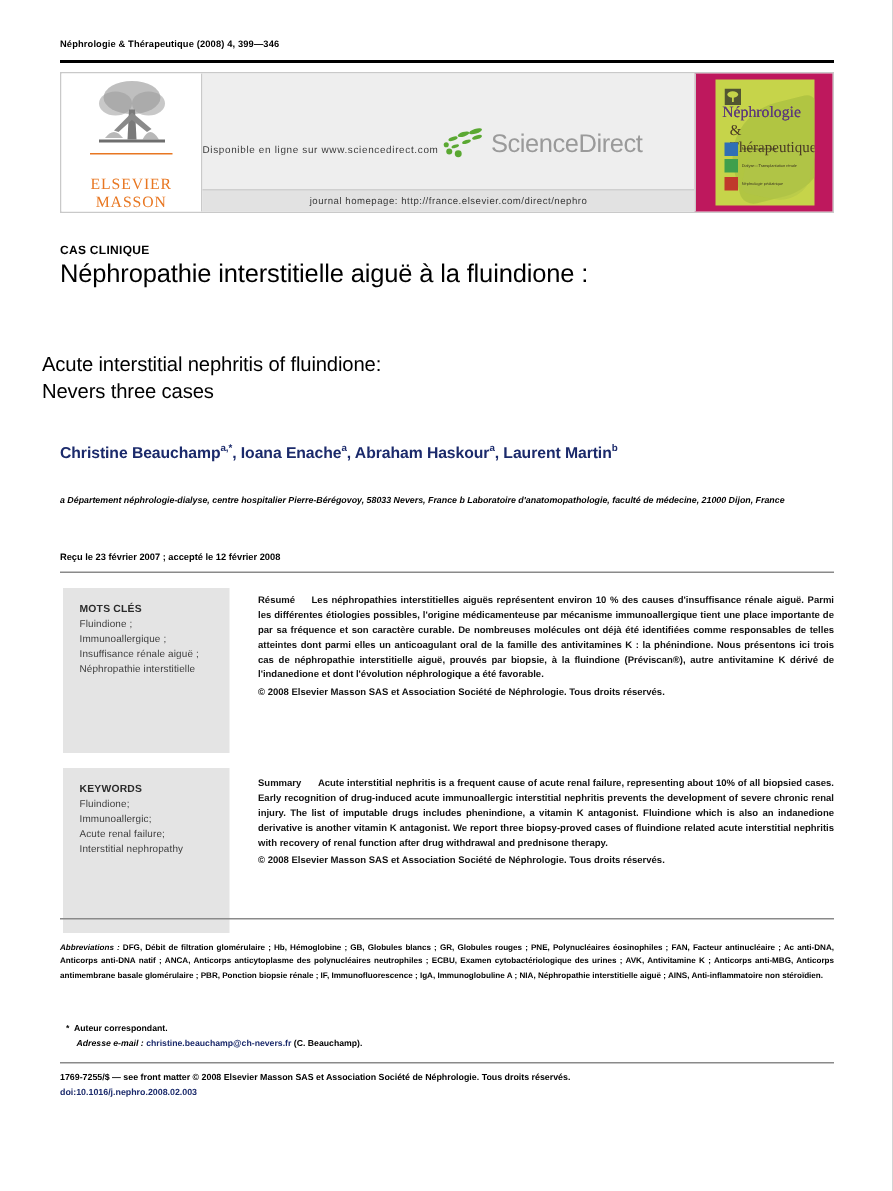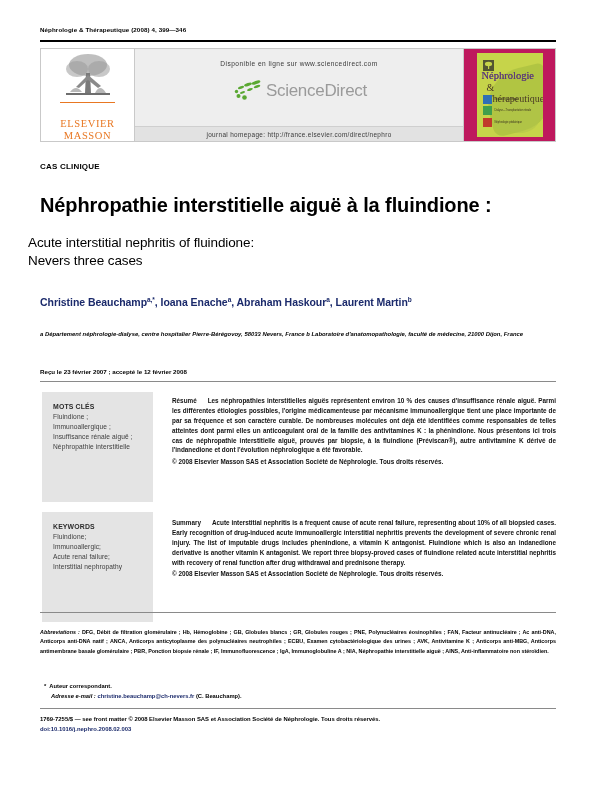--- a/index.html
+++ b/index.html
@@ -77,21 +77,20 @@
     letter-spacing: 0.6px;
     line-height: 1.05;
     text-align: right;
   }
 
   .sd-cell {
     flex: 1 1 auto;
     background: #eeeeee;
     position: relative;
     display: flex;
-    flex-direction: column;
     align-items: center;
     box-sizing: border-box;
   }
   .sd-avail {
     font-family: "Liberation Sans", sans-serif;
     font-size: 6.6px;
     color: #3a3a3a;
     letter-spacing: 0.45px;
     margin-top: 11px;
   }
@@ -188,24 +187,24 @@
     position: absolute;
     left: 40px;
     top: 162px;
     font-size: 8px;
     font-weight: bold;
     letter-spacing: 0.2px;
   }
   .title-fr {
     position: absolute;
     left: 40px;
-    top: 192px;
+    top: 172px;
     width: 500px;
-    font-size: 20px;
-    font-weight: bold;
+    font-size: 17px;
+    font-weight: normal;
     line-height: 1.30;
     letter-spacing: -0.1px;
   }
   .title-en {
     position: absolute;
     left: 28px;
     top: 234px;
     width: 500px;
     font-size: 13.5px;
     font-weight: normal;

